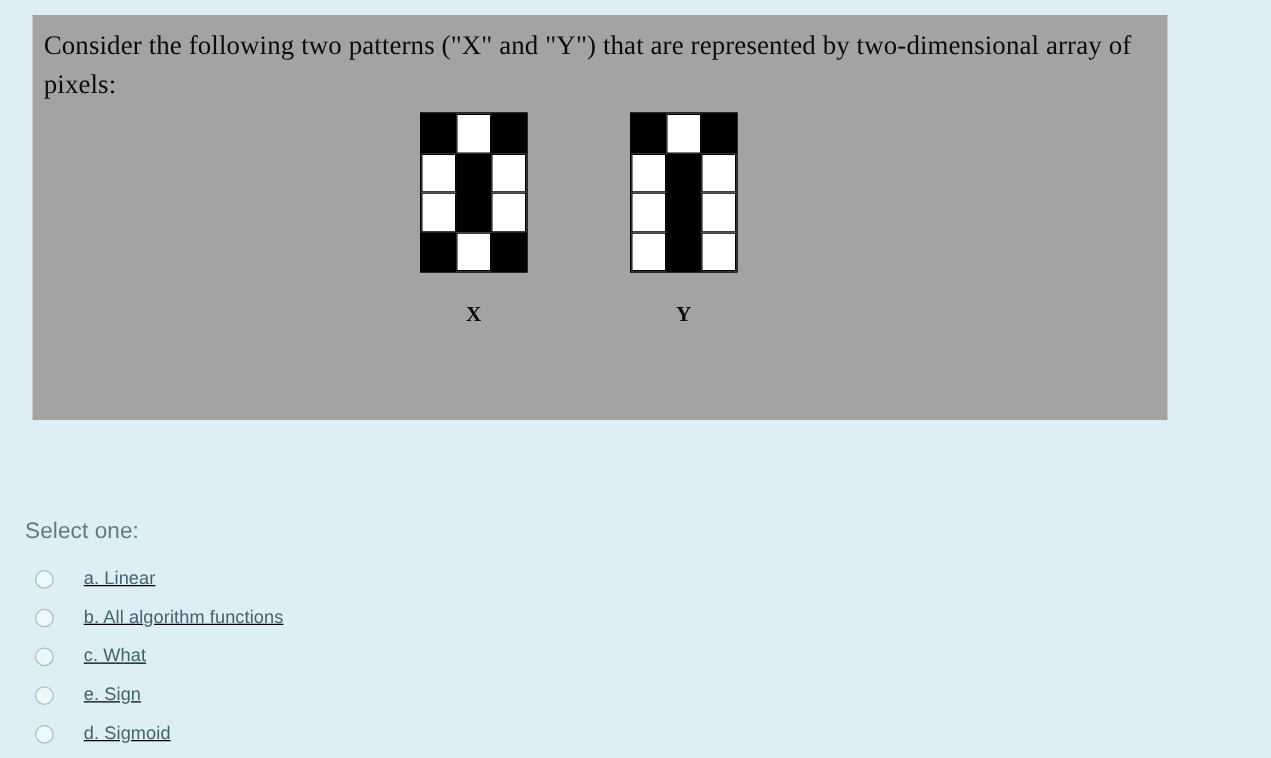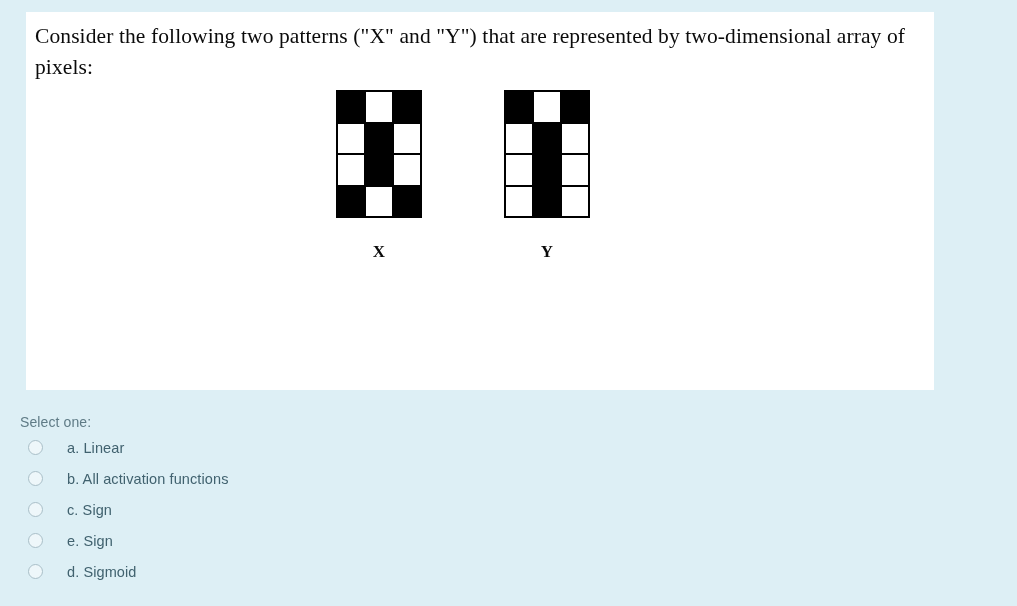--- a/index.html
+++ b/index.html
@@ -14,22 +14,22 @@
     overflow: hidden;
     position: relative;
   }
 
   
   #question-card {
     position: absolute;
     left: 26px;
     top: 12px;
     width: 908px;
-    height: 378px;
-    background: #ffffff;
+    height: 324px;
+    background: #a3a3a3;
     box-sizing: border-box;
   }
 
   .qtext {
     position: absolute;
     left: 9px;
     width: 892px;
     font-family: "Liberation Serif", "DejaVu Serif", serif;
     font-size: 21.5px;
     line-height: 31px;
@@ -85,37 +85,38 @@
   #answer-block {
     position: absolute;
     left: 0;
     top: 404px;
     width: 1017px;
   }
   #select-one-label {
     position: absolute;
     left: 20px;
     top: 10px;
-    font-size: 14px;
+    font-size: 18px;
     color: #5f7b86;
     letter-spacing: 0.1px;
   }
   #options-list {
     position: absolute;
     left: 20px;
     top: 36px;
     width: 500px;
     list-style: none;
     margin: 0;
     padding: 0;
   }
   .option-row {
     display: flex;
-    align-items: flex-start;
+    align-items: flex-end;
     height: 31px;
+    text-decoration: underline;
   }
   .radio-outer {
     width: 13px;
     height: 13px;
     border-radius: 50%;
     border: 1px solid #a9bfc8;
     background: #eef7fa;
     margin-left: 8px;
     flex: 0 0 auto;
   }
@@ -178,25 +179,25 @@
 
 <div id="answer-block">
   <div id="select-one-label">Select one:</div>
   <ul id="options-list">
       <li class="option-row">
         <span class="radio-outer"></span>
         <span class="option-label">a. Linear</span>
       </li>
       <li class="option-row">
         <span class="radio-outer"></span>
-        <span class="option-label">b. All activation functions</span>
-      </li>
-      <li class="option-row">
-        <span class="radio-outer"></span>
-        <span class="option-label">c. Sign</span>
+        <span class="option-label">b. All algorithm functions</span>
+      </li>
+      <li class="option-row">
+        <span class="radio-outer"></span>
+        <span class="option-label">c. What</span>
       </li>
       <li class="option-row">
         <span class="radio-outer"></span>
         <span class="option-label">e. Sign</span>
       </li>
       <li class="option-row">
         <span class="radio-outer"></span>
         <span class="option-label">d. Sigmoid</span>
       </li>
     </ul>

